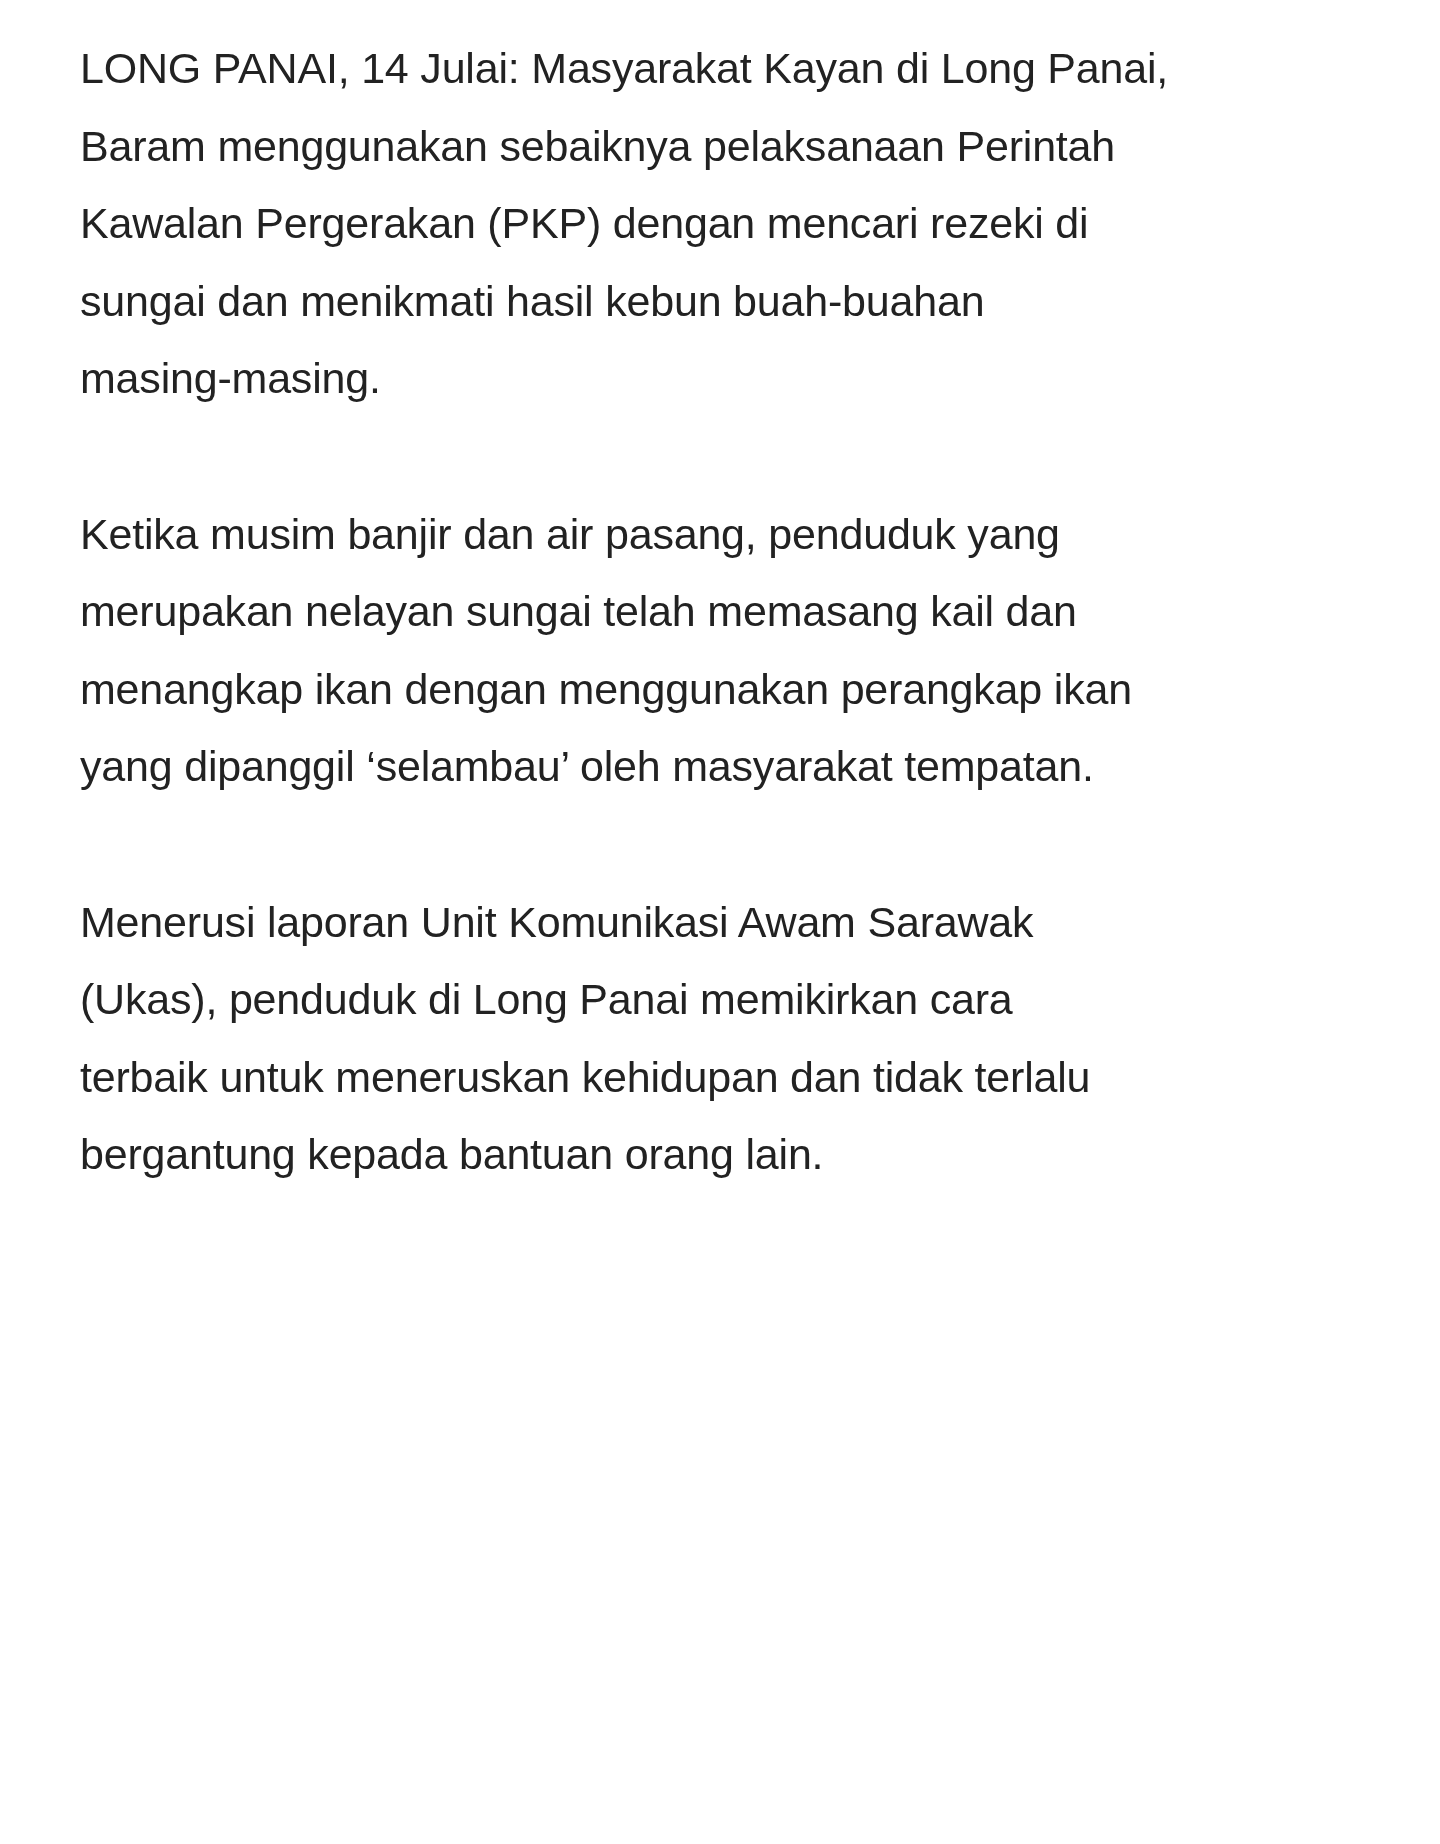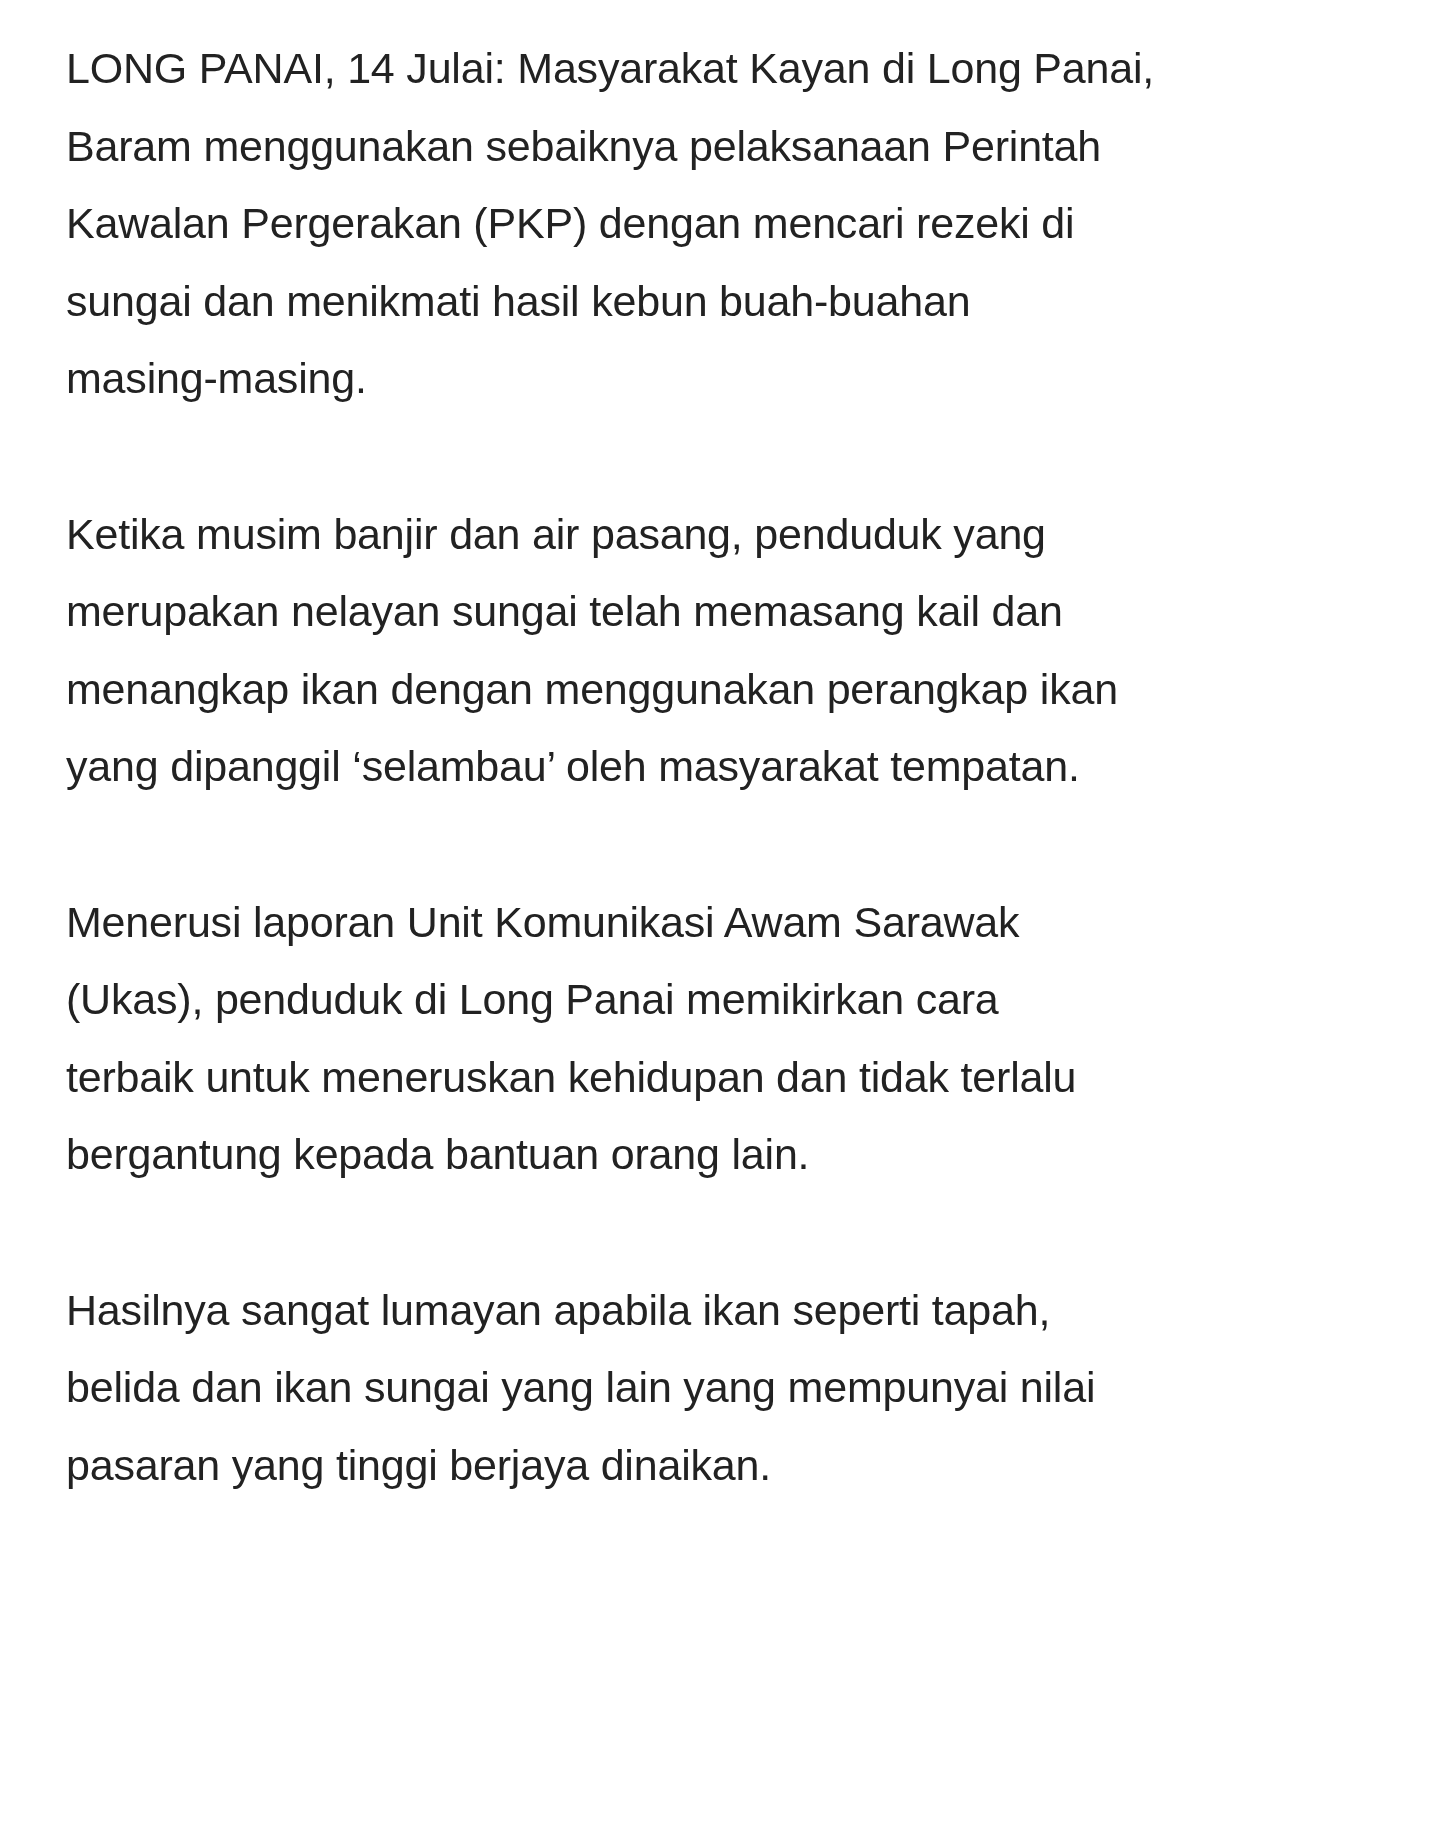--- a/index.html
+++ b/index.html
@@ -8,21 +8,21 @@
       background: #ffffff;
     }
     body {
       width: 1440px;
       height: 1844px;
       overflow: hidden;
       position: relative;
     }
     .article {
       position: absolute;
-      left: 66px;
+      left: 80px;
       top: 30px;
       width: 1330px;
       font-family: "Liberation Sans", "DejaVu Sans", sans-serif;
       font-size: 43px;
       line-height: 77.6px;
       color: #222222;
       letter-spacing: -0.2px;
     }
     .article p {
       margin: 0 0 77.6px 0;
@@ -39,16 +39,13 @@
 sungai dan menikmati hasil kebun buah-buahan
 masing-masing.</p>
   <p>Ketika musim banjir dan air pasang, penduduk yang
 merupakan nelayan sungai telah memasang kail dan
 menangkap ikan dengan menggunakan perangkap ikan
 yang dipanggil ‘selambau’ oleh masyarakat tempatan.</p>
   <p>Menerusi laporan Unit Komunikasi Awam Sarawak
 (Ukas), penduduk di Long Panai memikirkan cara
 terbaik untuk meneruskan kehidupan dan tidak terlalu
 bergantung kepada bantuan orang lain.</p>
-  <p>Hasilnya sangat lumayan apabila ikan seperti tapah,
-belida dan ikan sungai yang lain yang mempunyai nilai
-pasaran yang tinggi berjaya dinaikan.</p>
 </div>
 
 </body></html>

